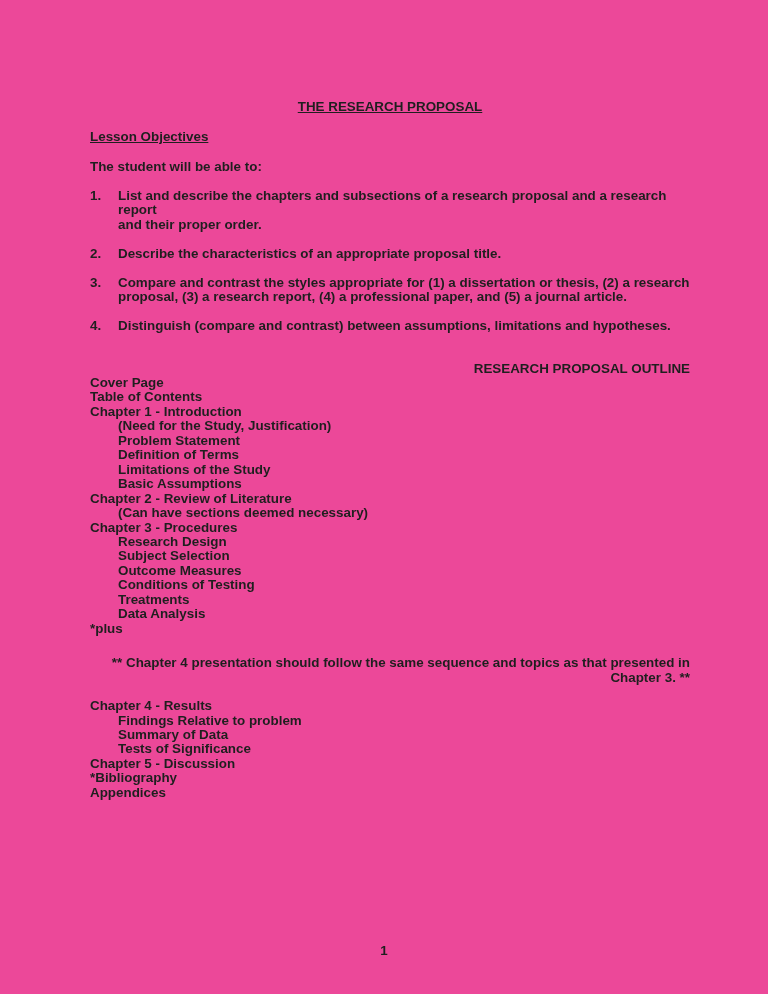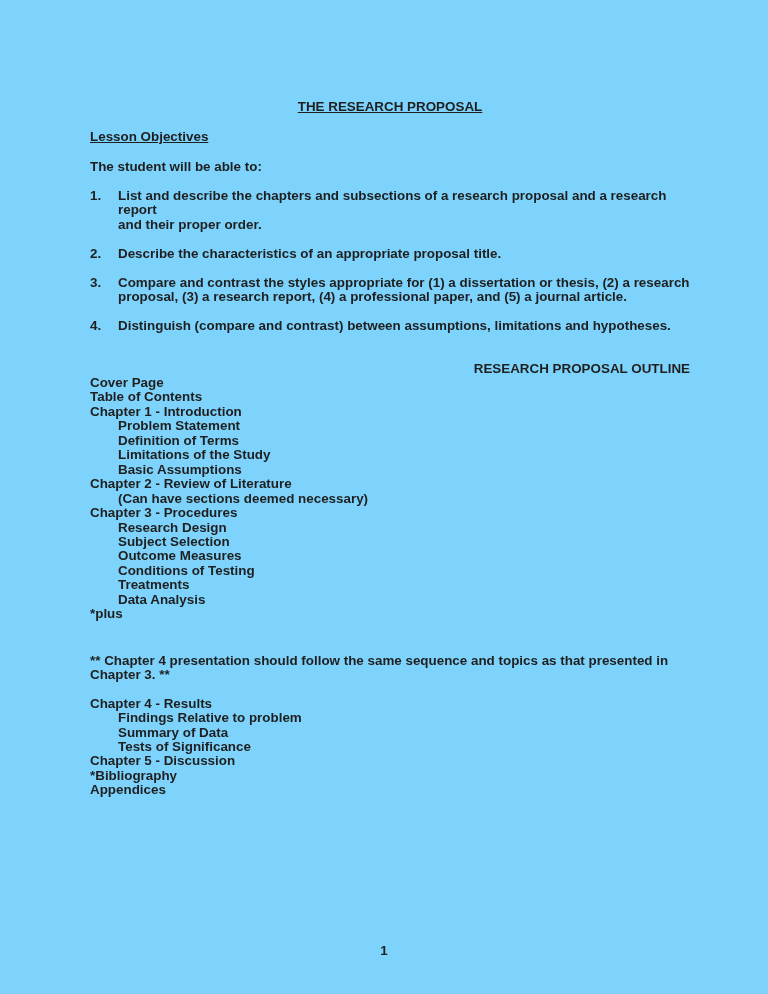--- a/index.html
+++ b/index.html
@@ -1,20 +1,20 @@
 <!DOCTYPE html>
 <html><head>
 <meta charset="utf-8">
 <style>
   html, body { margin: 0; padding: 0; background: #ffffff; }
   .page {
     position: relative;
     width: 768px;
     height: 994px;
-    background: #7dd3fc;
+    background: #ec4899;
     overflow: hidden;
     font-family: "Liberation Sans", "DejaVu Sans", sans-serif;
     font-weight: bold;
     font-size: 13.4px;
     line-height: 14.45px;
     color: #1f1f1f;
     -webkit-font-smoothing: antialiased;
   }
   .content {
     position: absolute;
@@ -26,21 +26,21 @@
   .u { text-decoration: underline; }
   .section-heading { margin-top: 16px; }
   .intro { margin: 15px 0 0 0; }
   .obj-item { display: flex; margin-top: 14.5px; }
   .obj-num { width: 28px; flex: none; }
   .obj-text { flex: 1; }
   .outline-heading { text-align: right; margin-top: 28px; }
   .outline-list { margin-top: 0; }
   .outline-list.part2 { margin-top: 14px; }
   .ol-line.ind { padding-left: 28px; }
-  .note { text-align: left; margin-top: 32px; }
+  .note { text-align: right; margin-top: 20px; }
   .page-number {
     position: absolute;
     left: 0;
     top: 944px;
     width: 100%;
     text-align: center;
   }
 </style>
 </head>
 <body>
@@ -87,20 +87,21 @@
         <div>Distinguish (compare and contrast) between assumptions, limitations and hypotheses.</div>
       </span>
     </div>
 
     <div class="outline-heading">RESEARCH PROPOSAL OUTLINE</div>
 
     <div class="outline-list">
       <div class="ol-line">Cover Page</div>
       <div class="ol-line">Table of Contents</div>
       <div class="ol-line">Chapter 1 - Introduction</div>
+      <div class="ol-line ind">(Need for the Study, Justification)</div>
       <div class="ol-line ind">Problem Statement</div>
       <div class="ol-line ind">Definition of Terms</div>
       <div class="ol-line ind">Limitations of the Study</div>
       <div class="ol-line ind">Basic Assumptions</div>
       <div class="ol-line">Chapter 2 - Review of Literature</div>
       <div class="ol-line ind">(Can have sections deemed necessary)</div>
       <div class="ol-line">Chapter 3 - Procedures</div>
       <div class="ol-line ind">Research Design</div>
       <div class="ol-line ind">Subject Selection</div>
       <div class="ol-line ind">Outcome Measures</div>

